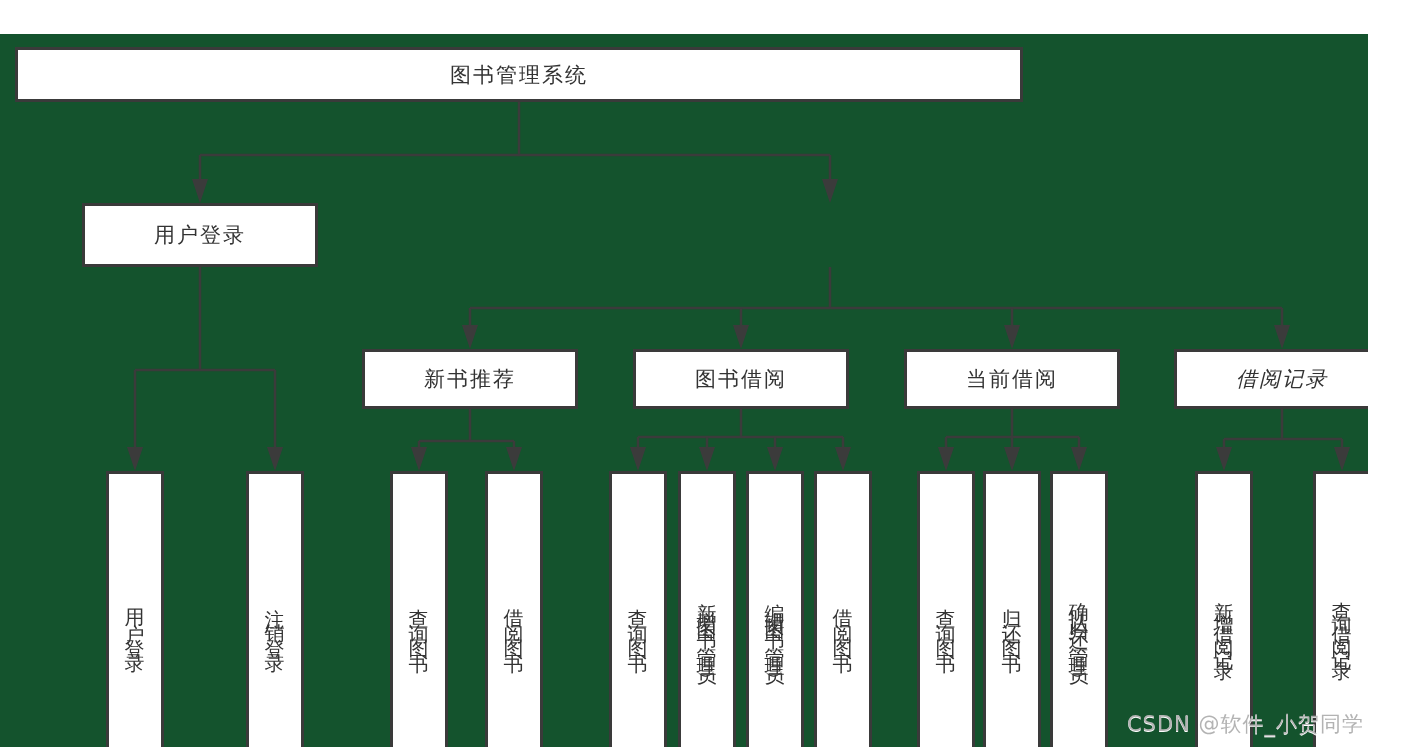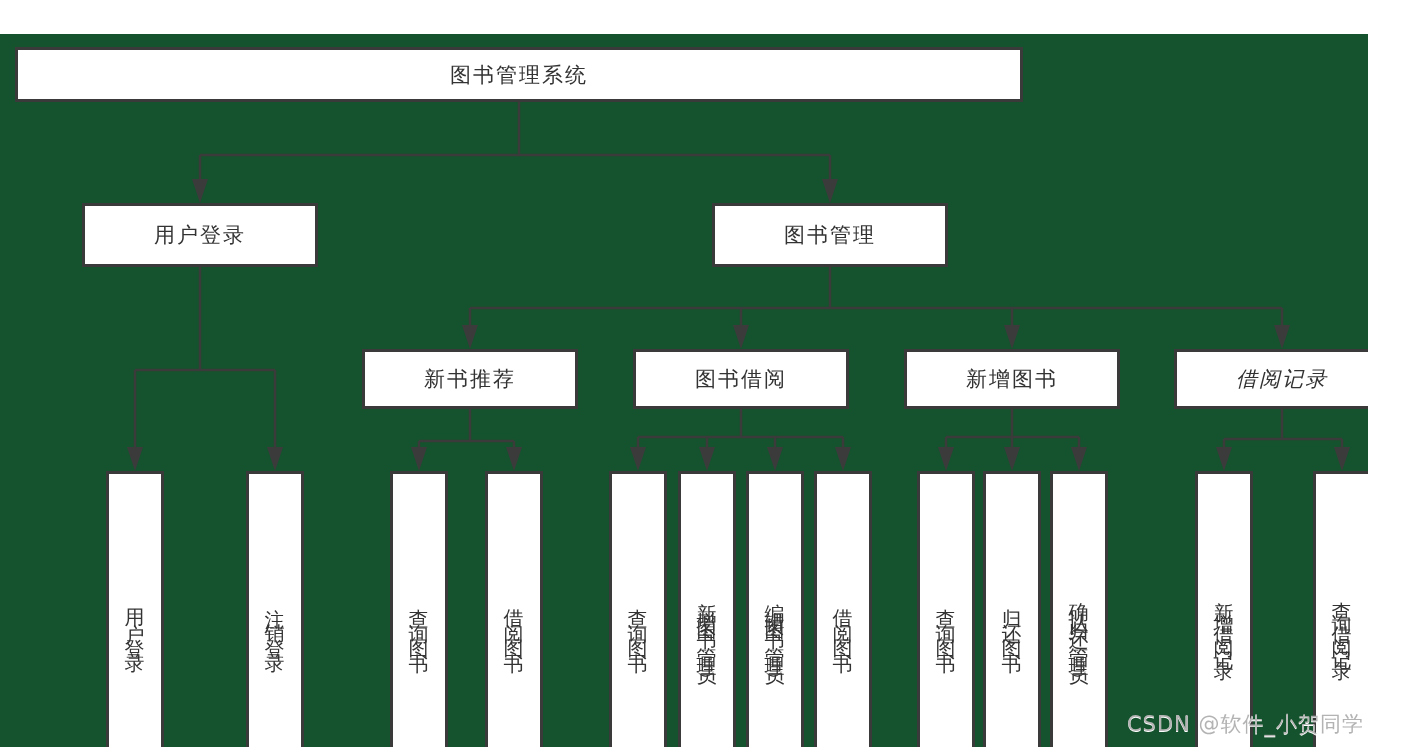--- a/index.html
+++ b/index.html
@@ -153,25 +153,24 @@
       <polygon points="1004,413 1020,413 1012,437"></polygon>
       <polygon points="1071,413 1087,413 1079,437"></polygon>
       <polygon points="1216,413 1232,413 1224,437"></polygon>
       <polygon points="1334,413 1350,413 1342,437"></polygon>
     </g>
   </svg>
 
   <div class="node h-node root-node">图书管理系统</div>
 
   <div class="node h-node l2-login">用户登录</div>
-  <div class="node h-node l2-mgmt">图书管理</div>
 
   <div class="node h-node l3 l3-b">图书借阅</div>
   <div class="node h-node l3 l3-a">新书推荐</div>
-  <div class="node h-node l3 l3-c">新增图书</div>
+  <div class="node h-node l3 l3-c">当前借阅</div>
   <div class="node h-node l3 l3-d">借阅记录</div>
 
   <div class="node leaf sp4 lf-1">用户登录</div>
   <div class="node leaf sp4 lf-2">注销登录</div>
 
   <div class="node leaf sp4 lf-3">查询图书</div>
   <div class="node leaf sp4 lf-4">借阅图书</div>
 
   <div class="node leaf sp4 lf-5">查询图书</div>
   <div class="node leaf tall sp9 lf-6">新增图书（管理员）</div>

